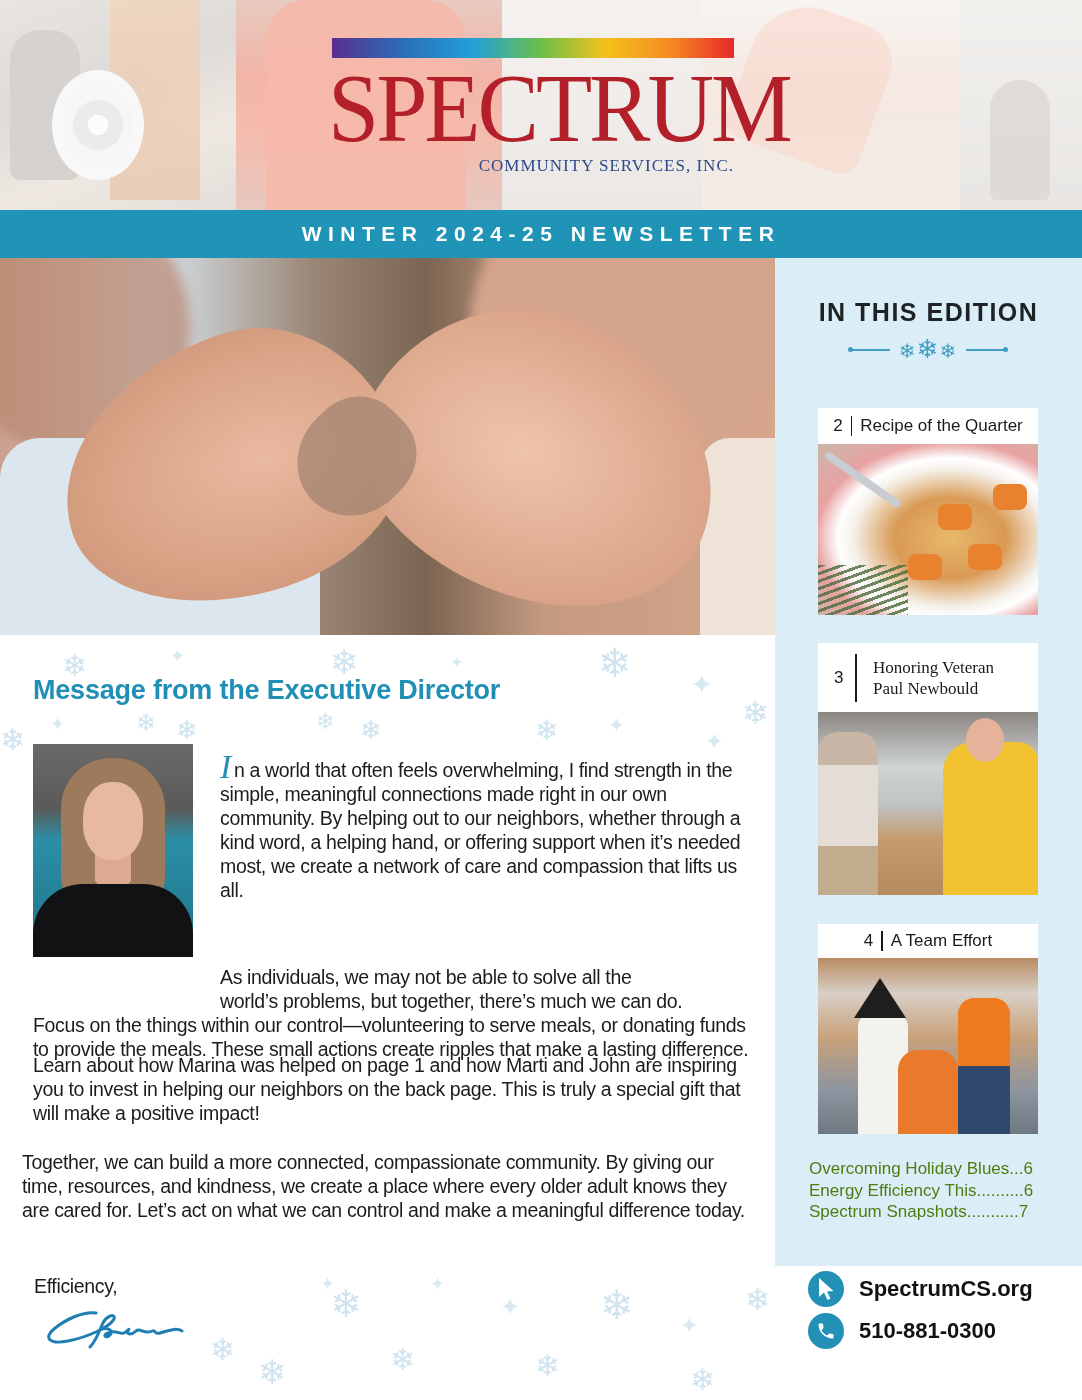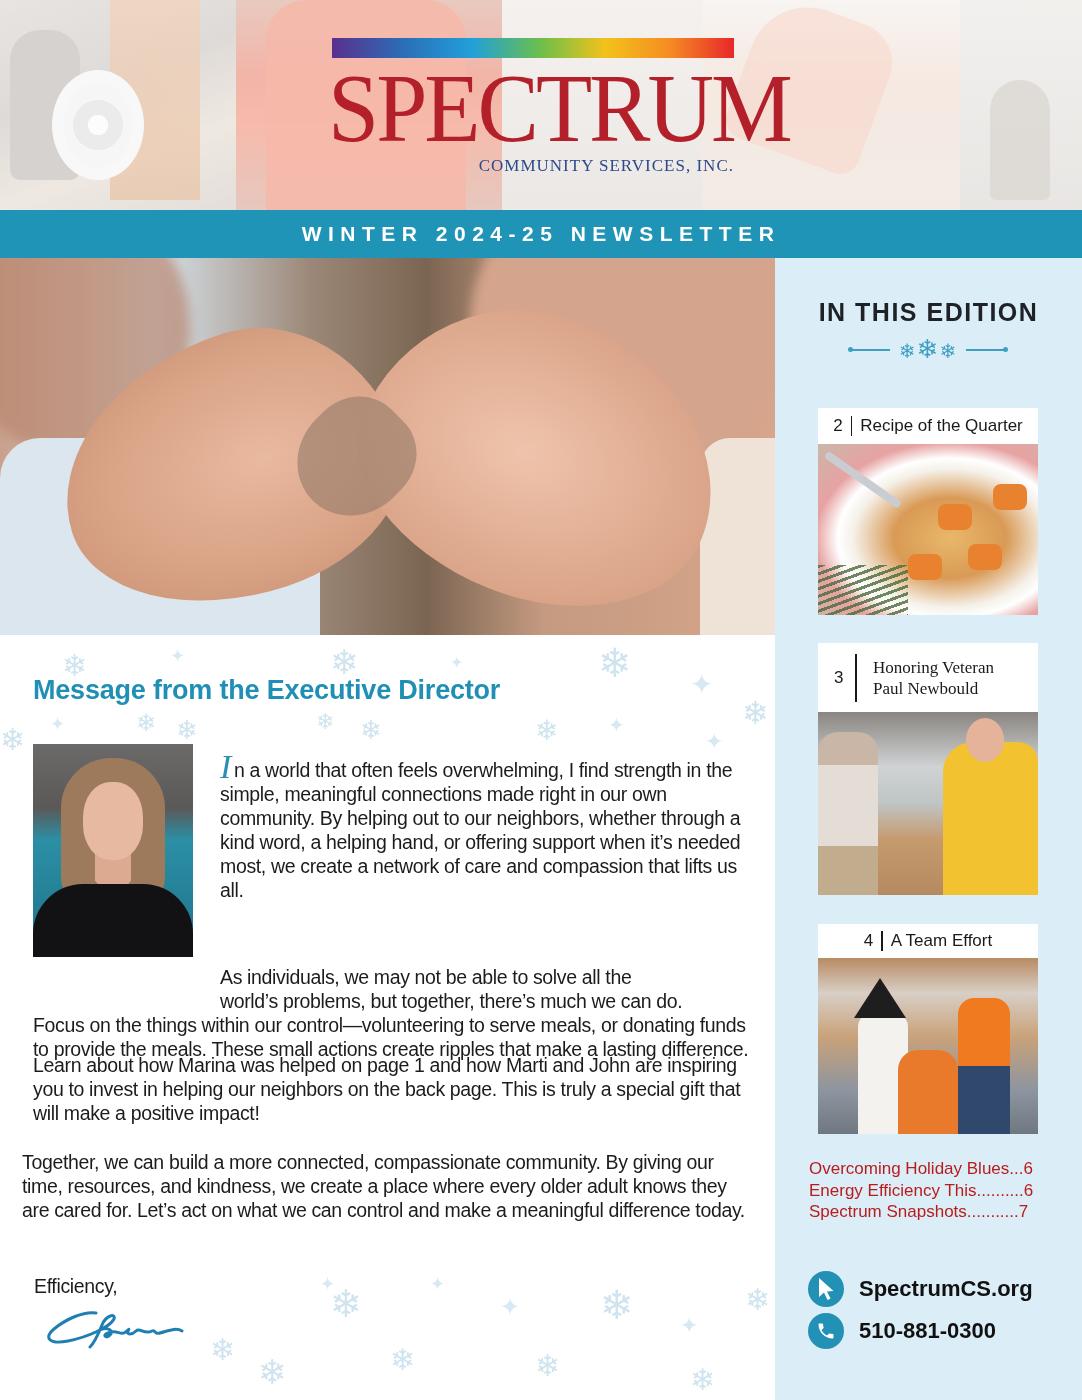--- a/index.html
+++ b/index.html
@@ -43,21 +43,21 @@
   .hero .bg-face-r { position: absolute; left: 470px; top: -90px; width: 320px; height: 320px; border-radius: 50%; background: #d5a48c; filter: blur(6px); }
   .hero .shirt-l { position: absolute; left: 0; top: 180px; width: 320px; height: 220px; background: #dbe6ee; border-radius: 40px 40px 0 0; }
   .hero .sleeve-r { position: absolute; left: 700px; top: 180px; width: 100px; height: 200px; background: #efe3d8; border-radius: 30px 0 0 0; }
   .hero .hand-l { position: absolute; left: 60px; top: 80px; width: 340px; height: 260px; background: radial-gradient(ellipse at 60% 50%, #e9b9a0 0%, #d9a386 55%, #c78e72 100%);
     border-radius: 60% 40% 45% 55% / 55% 60% 40% 45%; transform: rotate(-18deg); }
   .hero .hand-r { position: absolute; left: 360px; top: 60px; width: 360px; height: 280px; background: radial-gradient(ellipse at 45% 50%, #efc4ac 0%, #dfab90 55%, #cf977b 100%);
     border-radius: 45% 55% 50% 50% / 60% 55% 45% 40%; transform: rotate(22deg); }
   .hero .heart-gap { position: absolute; left: 300px; top: 140px; width: 110px; height: 120px; background: #8c7564; border-radius: 50% 50% 60% 60%; transform: rotate(45deg); opacity: .55; }
 
   
-  .sidebar { position: absolute; left: 775px; top: 258px; width: 307px; height: 1142px; background: #dbeef7; }
+  .sidebar { position: absolute; left: 775px; top: 258px; width: 307px; height: 1008px; background: #dbeef7; }
   .sb-heading { position: absolute; left: 0; top: 40px; width: 307px; text-align: center; font-weight: bold; font-size: 25px;
     letter-spacing: 1.5px; color: #1e2226; }
   .sb-divider { position: absolute; left: 73px; top: 80px; width: 160px; height: 24px; }
   .sb-divider .line { position: absolute; top: 11px; height: 1.5px; width: 40px; background: #3f9fc3; }
   .sb-divider .line.l { left: 2px; } .sb-divider .line.r { right: 2px; }
   .sb-divider .dot { position: absolute; top: 9px; width: 5px; height: 5px; border-radius: 50%; background: #3f9fc3; }
   .sb-divider .dot.l { left: 0; } .sb-divider .dot.r { right: 0; }
   .sb-divider .flakes { position: absolute; left: 42px; top: -3px; width: 76px; text-align: center; color: #3f9fc3; font-size: 20px; line-height: 28px; letter-spacing: 1px; }
   .sb-divider .flakes .big { font-size: 26px; }
 
@@ -86,21 +86,21 @@
   .card2 .head-r { position: absolute; left: 148px; top: 6px; width: 38px; height: 44px; border-radius: 50%; background: #e5b39a; }
 
   .card3 { top: 666px; }
   .card3 .card-label { height: 34px; }
   .card3 .card-img { height: 176px; background: linear-gradient(180deg, #b88b62 0%, #d8cfc6 20%, #c9a27a 45%, #8d95a0 75%, #6f7780 100%); }
   .card3 .p-left { position: absolute; left: 40px; top: 55px; width: 50px; height: 121px; background: #f4f2ef; border-radius: 14px 14px 0 0; }
   .card3 .hat { position: absolute; left: 36px; top: 20px; width: 0; height: 0; border-left: 26px solid transparent; border-right: 26px solid transparent; border-bottom: 40px solid #1e1e1e; }
   .card3 .p-mid { position: absolute; left: 80px; top: 92px; width: 60px; height: 84px; background: #ea7a2b; border-radius: 20px 20px 0 0; }
   .card3 .p-right { position: absolute; left: 140px; top: 40px; width: 52px; height: 136px; background: linear-gradient(180deg, #ef7a1f 0 50%, #30486c 50%); border-radius: 16px 16px 0 0; }
 
-  .sb-list { position: absolute; left: 34px; top: 900px; width: 240px; font-size: 17px; line-height: 21.5px; color: #b91c1c; }
+  .sb-list { position: absolute; left: 34px; top: 900px; width: 240px; font-size: 17px; line-height: 21.5px; color: #4d7c0f; }
   .sb-list .row { display: flex; white-space: nowrap; }
   .sb-list .row .txt { white-space: nowrap; }
 
   .sb-contact { position: absolute; left: 33px; width: 260px; height: 36px; display: flex; align-items: center; }
   .sb-contact .circle { width: 36px; height: 36px; border-radius: 50%; background: #2390b5; display: flex; align-items: center; justify-content: center; flex: none; }
   .sb-contact .txt { margin-left: 15px; font-weight: bold; font-size: 22px; color: #111111; }
   .contact-web { top: 1013px; }
   .contact-phone { top: 1055px; }
 
   

